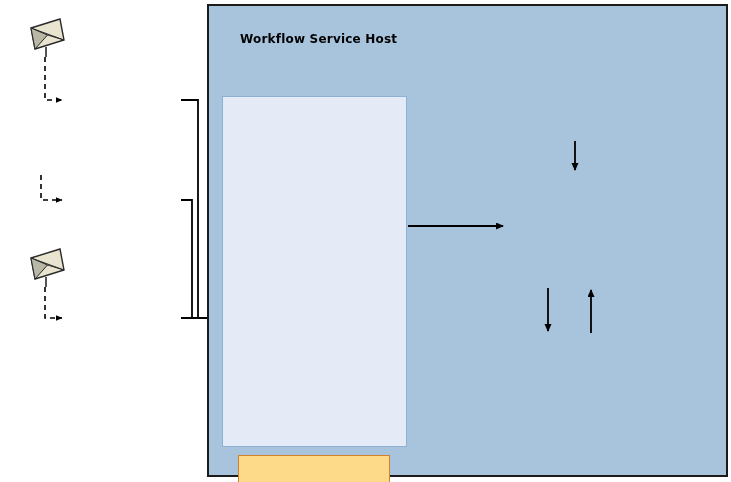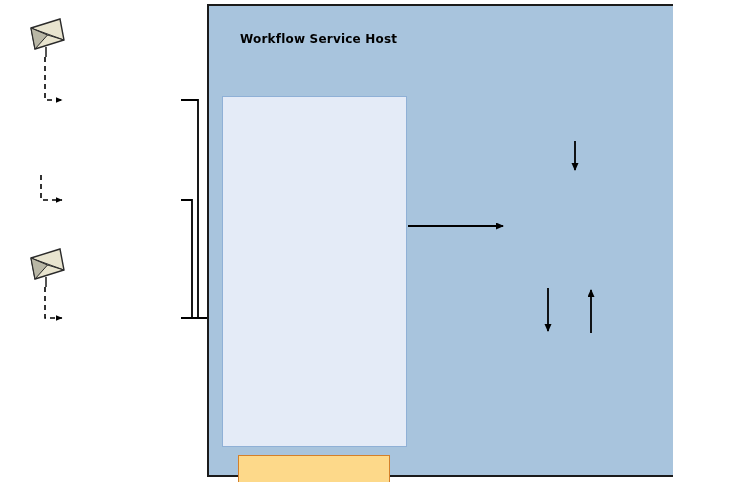--- a/index.html
+++ b/index.html
@@ -5,21 +5,21 @@
   html, body {
     margin: 0;
     padding: 0;
     background: #ffffff;
   }
   body {
     font-family: "DejaVu Sans", "Liberation Sans", sans-serif;
   }
   #canvas {
     position: relative;
-    width: 673px;
+    width: 731px;
     height: 482px;
     background: #ffffff;
     overflow: hidden;
   }
   .box {
     position: absolute;
     box-sizing: border-box;
     display: flex;
     align-items: center;
     justify-content: center;

